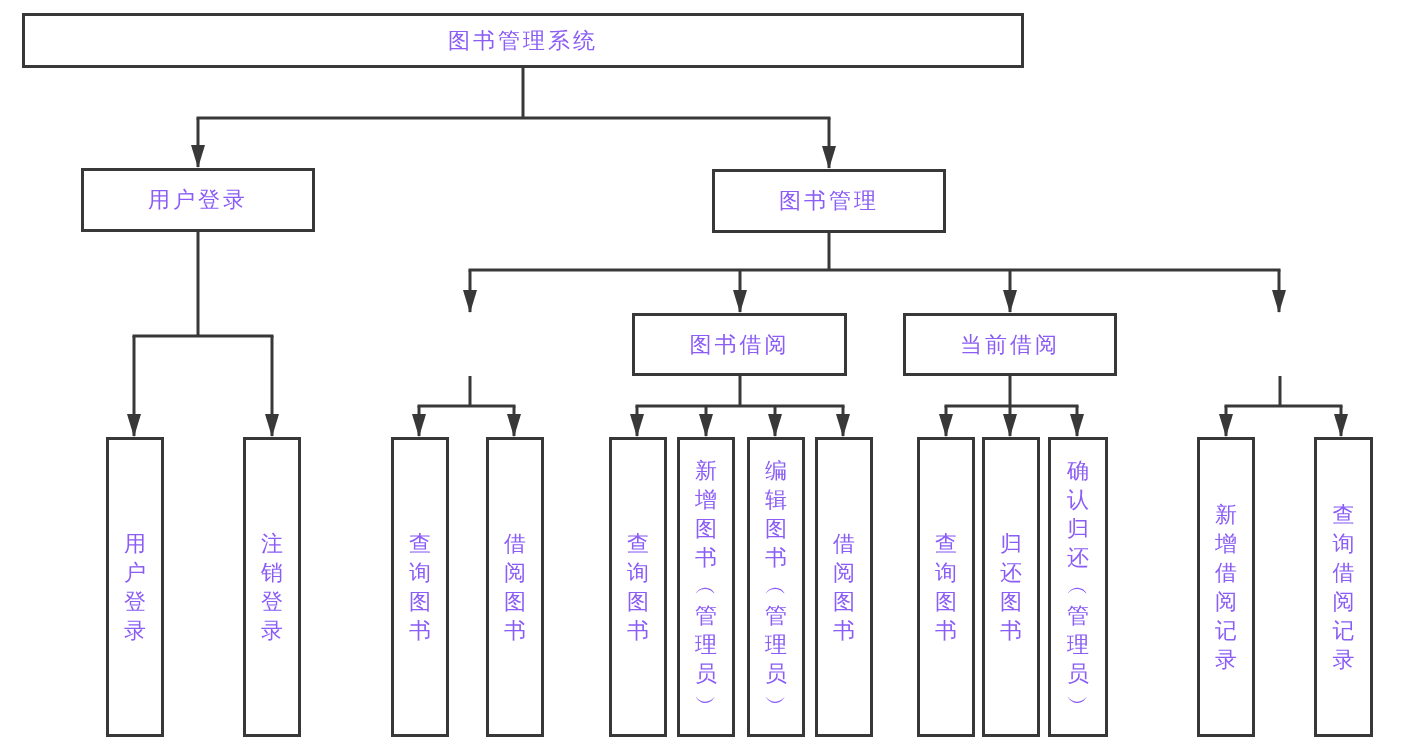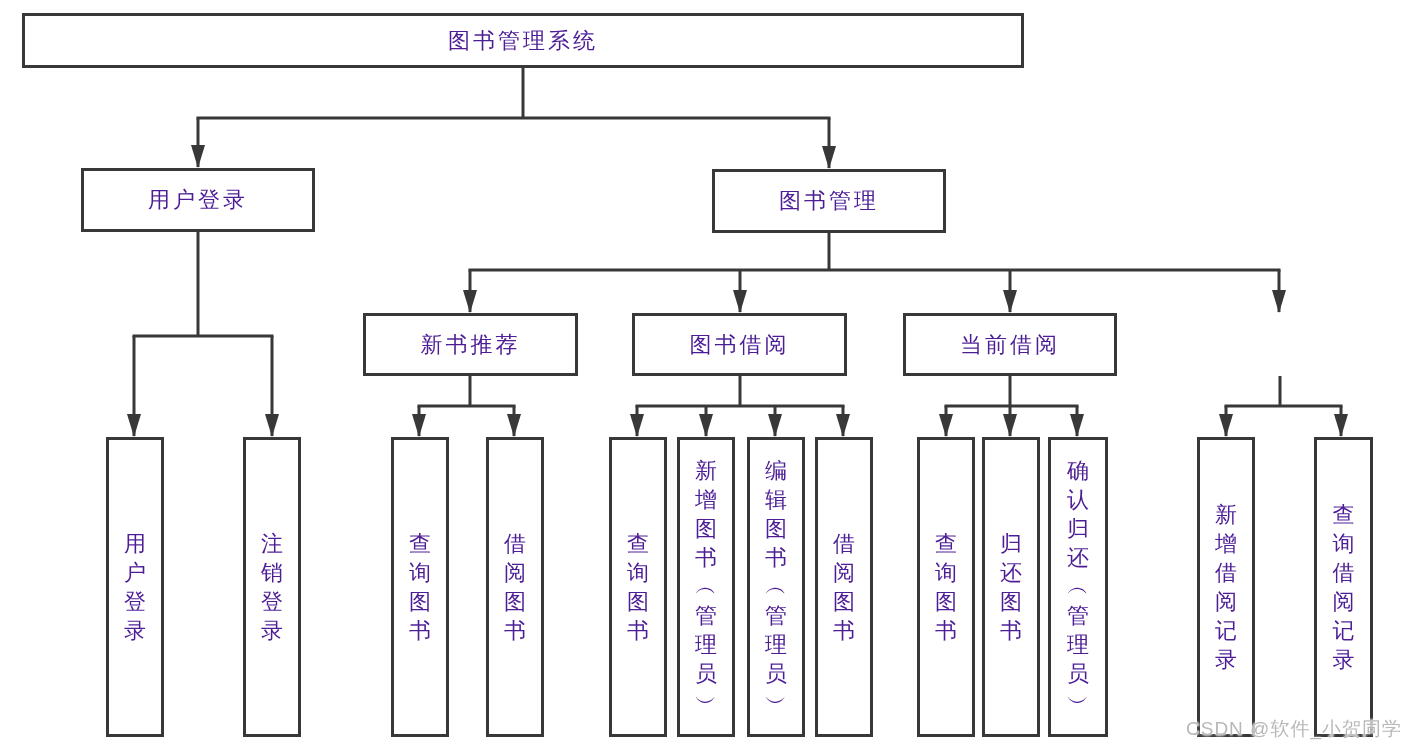--- a/index.html
+++ b/index.html
@@ -17,21 +17,21 @@
   .connectors {
     position: absolute;
     left: 0; top: 0;
     width: 1405px; height: 747px;
   }
   .node {
     position: absolute;
     box-sizing: border-box;
     background: #ffffff;
     border: 3px solid #383838;
-    color: #4c1d95;
+    color: #8b5cf6;
     display: flex;
     align-items: center;
     justify-content: center;
   }
   .hbox {
     font-size: 22px;
     letter-spacing: 3px;
     white-space: nowrap;
   }
   .vbox {
@@ -128,21 +128,20 @@
       <path d="M1226,406 V436" marker-end="url(#arrow)"></path>
       <path d="M1341,406 V436" marker-end="url(#arrow)"></path>
     </g>
   </svg>
 
   <div class="node hbox n-root">图书管理系统</div>
 
   <div class="node hbox n-book-mgmt">图书管理</div>
   <div class="node hbox n-user-login">用户登录</div>
 
-  <div class="node hbox n-new-book">新书推荐</div>
   <div class="node hbox n-book-borrow">图书借阅</div>
   <div class="node hbox n-current-borrow">当前借阅</div>
 
   <div class="node vbox l-user-login">
       <span class="vchar">用</span>
       <span class="vchar">户</span>
       <span class="vchar">登</span>
       <span class="vchar">录</span>
     </div>
   <div class="node vbox l-logout">
@@ -234,15 +233,14 @@
     </div>
   <div class="node vbox l-br-query">
       <span class="vchar">查</span>
       <span class="vchar">询</span>
       <span class="vchar">借</span>
       <span class="vchar">阅</span>
       <span class="vchar">记</span>
       <span class="vchar">录</span>
     </div>
 
-  <div class="watermark">CSDN @软件_小贺同学</div>
 
 </div>
 
 </body></html>

